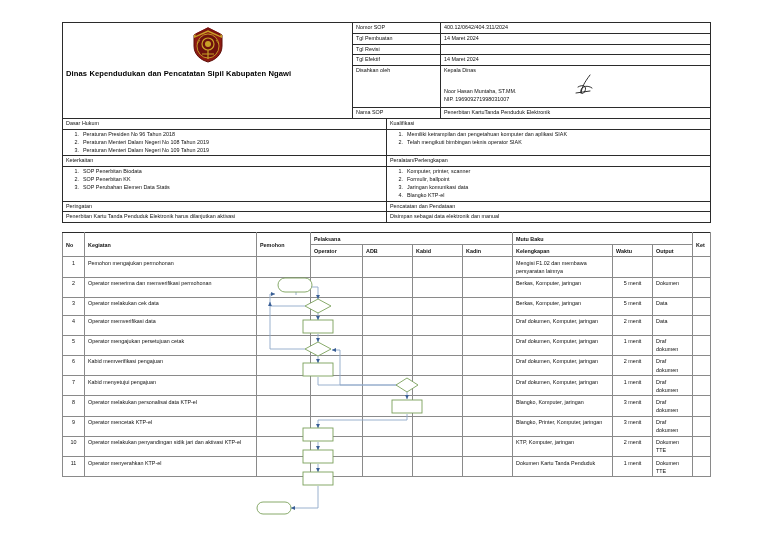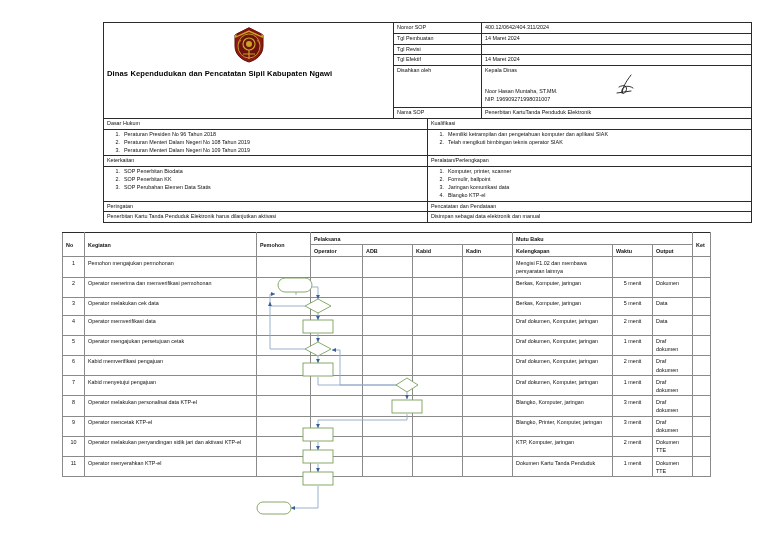--- a/index.html
+++ b/index.html
@@ -10,21 +10,21 @@
     font-family: "Liberation Sans", sans-serif;
     overflow: hidden;
   }
   #page {
     position: relative;
     width: 768px; height: 543px;
     background: #fff;
     padding: 22px 58px 0 62px;
   }
 
-  table.sop { border-collapse: collapse; width: 648px; table-layout: fixed; margin-left: 41px; }
+  table.sop { border-collapse: collapse; width: 648px; table-layout: fixed; }
   table.sop td, table.sop th {
     border: 1px solid #2b2b2b;
     font-size: 5.4px;
     padding: 1px 3px;
     vertical-align: top;
     color: #111;
     line-height: 1.45;
     font-weight: normal;
     text-align: left;
   }

